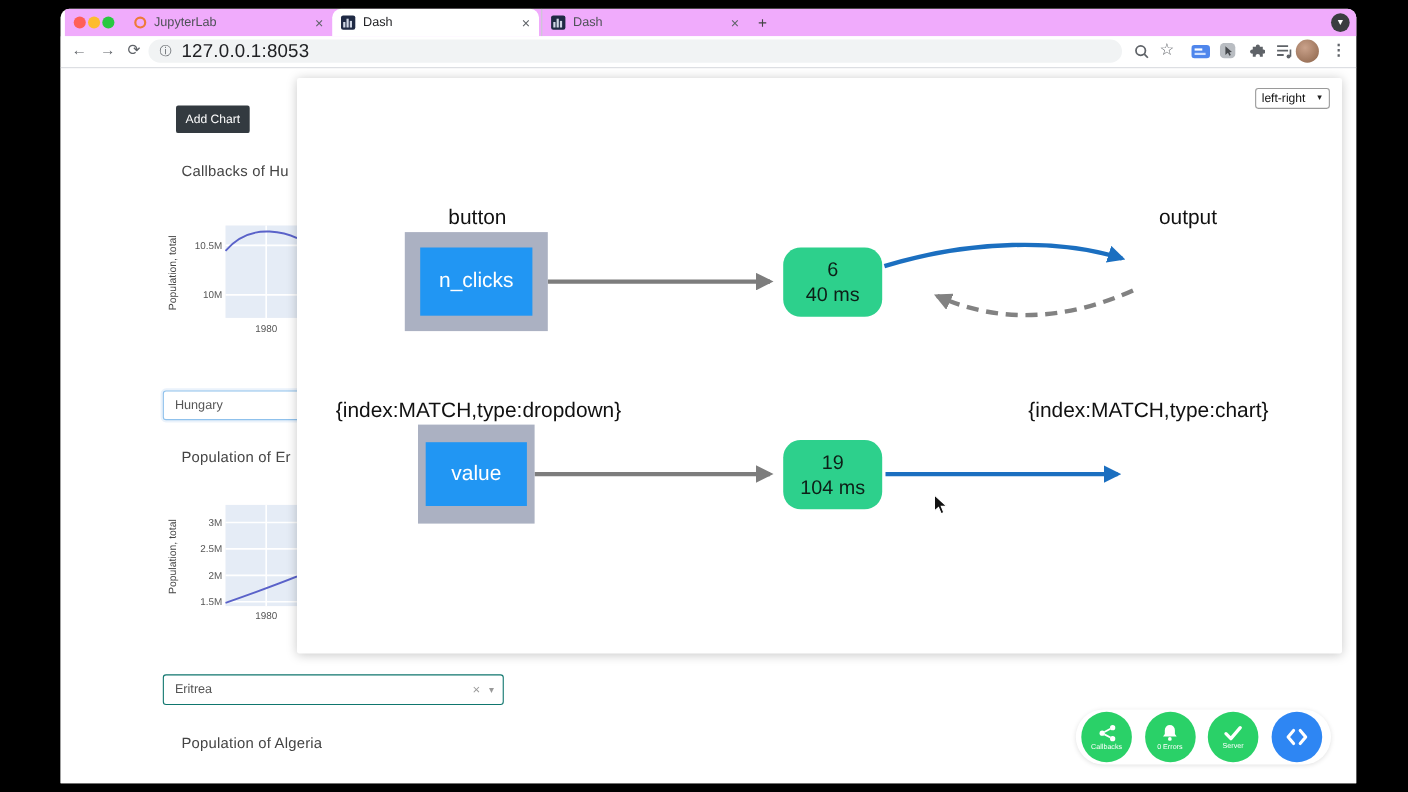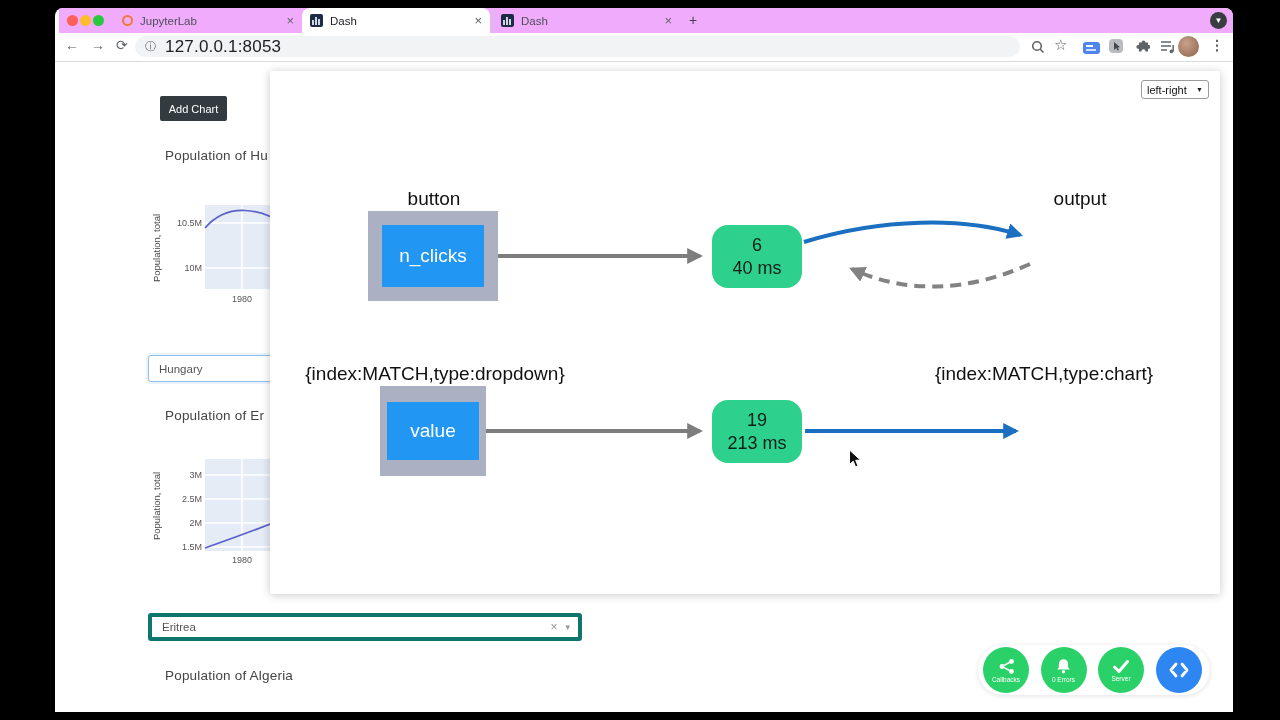--- a/index.html
+++ b/index.html
@@ -147,21 +147,21 @@
           </svg>
     </span>
     <span id="avatar"></span>
     <span class="tbico" style="left:1155px;top:4px;font-weight:bold">⋮</span>
   </div>
 
   <div id="viewport">
 
     <button id="add-chart">Add Chart</button>
 
-    <div class="ptitle" style="left:110px;top:86px">Population of Hu</div>
+    <div class="ptitle" style="left:110px;top:86px">Callbacks of Hu</div>
     <svg class="abs" style="left:95px;top:129px" width="120" height="115">
       <rect x="55" y="14" width="65" height="84" fill="#e5ecf6"></rect>
       <line x1="55" y1="32" x2="120" y2="32" stroke="#fff" stroke-width="1.5"></line>
       <line x1="55" y1="77" x2="120" y2="77" stroke="#fff" stroke-width="1.5"></line>
       <line x1="92" y1="14" x2="92" y2="98" stroke="#fff" stroke-width="1.5"></line>
       <path d="M55 37 C 68 22, 84 19, 95 19.5 C 106 20, 114 22.5, 120 25.5" fill="none" stroke="#5a62c9" stroke-width="1.7"></path>
       <text x="52" y="35" font-size="9" fill="#555" text-anchor="end">10.5M</text>
       <text x="52" y="80" font-size="9" fill="#555" text-anchor="end">10M</text>
       <text x="92" y="111" font-size="9" fill="#555" text-anchor="middle">1980</text>
       <text x="10" y="57" font-size="9.5" fill="#444" text-anchor="middle" transform="rotate(-90 10 57)">Population, total</text>
@@ -181,21 +181,21 @@
       <line x1="92" y1="8" x2="92" y2="100" stroke="#fff" stroke-width="1.5"></line>
       <path d="M55 97 C 75 90, 100 81, 120 73" fill="none" stroke="#5a62c9" stroke-width="1.7"></path>
       <text x="52" y="27" font-size="9" fill="#555" text-anchor="end">3M</text>
       <text x="52" y="51" font-size="9" fill="#555" text-anchor="end">2.5M</text>
       <text x="52" y="75" font-size="9" fill="#555" text-anchor="end">2M</text>
       <text x="52" y="99" font-size="9" fill="#555" text-anchor="end">1.5M</text>
       <text x="92" y="112" font-size="9" fill="#555" text-anchor="middle">1980</text>
       <text x="10" y="55" font-size="9.5" fill="#444" text-anchor="middle" transform="rotate(-90 10 55)">Population, total</text>
     </svg>
 
-    <div class="ddown" style="left:93px;top:551px;width:434px;border:4px solid #0f766e;height:28px">
+    <div class="ddown" style="left:93px;top:551px;width:310px;border:1px solid #0f766e;height:28px">
       <span>Eritrea</span>
       <span class="dd-right">
         <span style="font-size:12px">×</span>
         <span style="font-size:9px">▾</span>
       </span>
     </div>
 
     <div class="ptitle" style="left:110px;top:606px">Population of Algeria</div>
 
     <div id="panel">
@@ -232,21 +232,21 @@
         <span>40 ms</span>
       </div>
       <div class="glabel" style="left:810px;top:117px">output</div>
 
       <div class="glabel" style="left:165px;top:292px">{index:MATCH,type:dropdown}</div>
       <div class="gnode" style="left:110px;top:315px;width:106px;height:90px">
         <div class="bnode" style="width:92px;height:58px">value</div>
       </div>
       <div class="greennode" style="left:442px;top:329px;width:90px;height:63px">
         <span>19</span>
-        <span>213 ms</span>
+        <span>104 ms</span>
       </div>
       <div class="glabel" style="left:774px;top:292px">{index:MATCH,type:chart}</div>
     </div>
 
     <div id="devtools">
       <div class="dtbtn green" style="left:5px">
         <svg width="17" height="17">
               <g fill="#fff">
                 <circle cx="13.5" cy="3.5" r="2.4"></circle>
                 <circle cx="4" cy="8.5" r="2.4"></circle>

